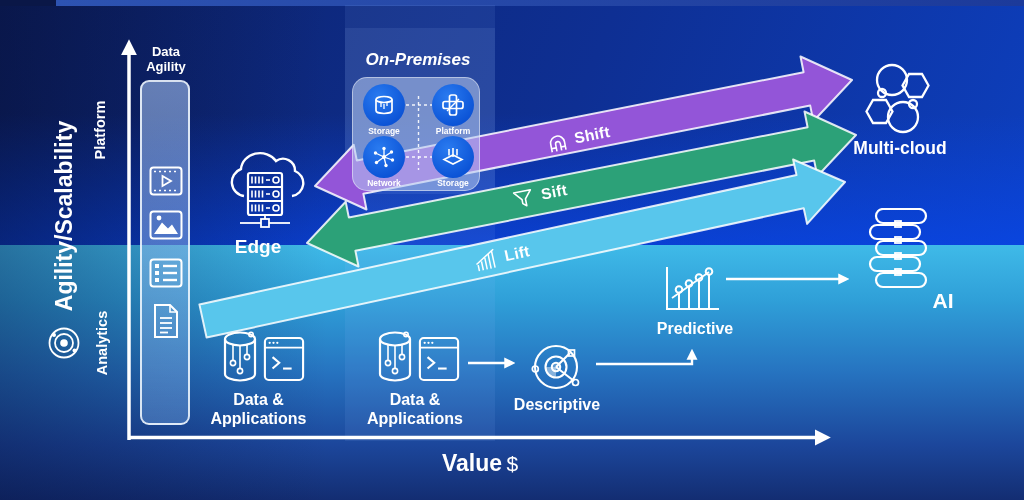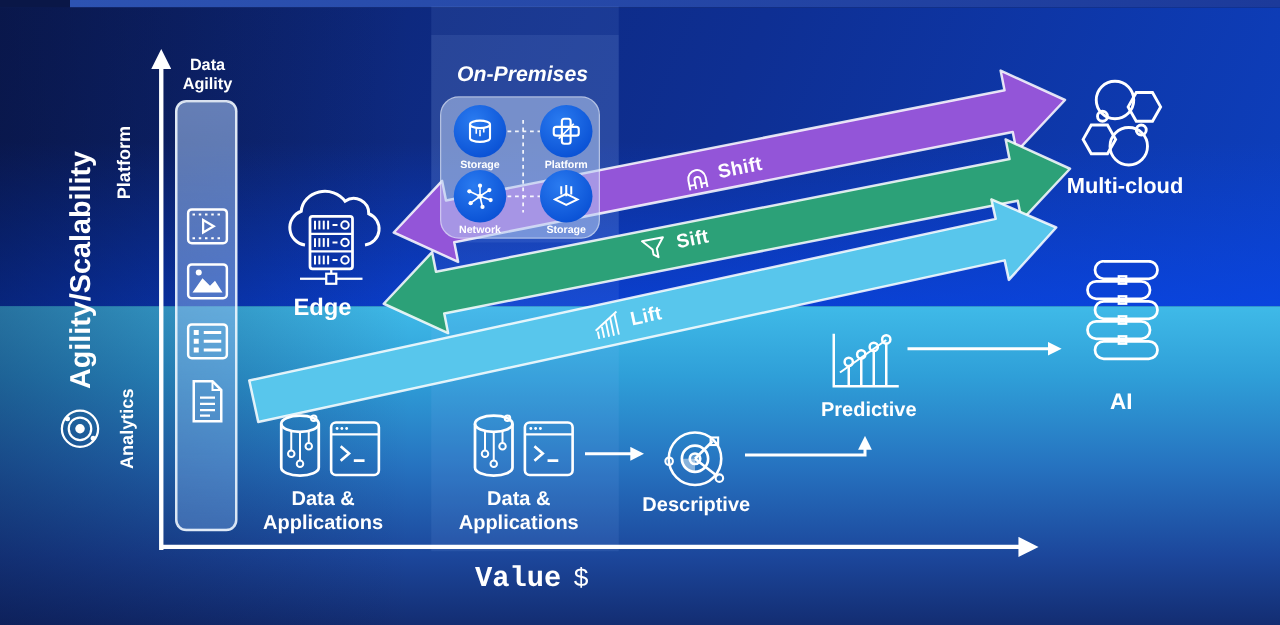--- a/index.html
+++ b/index.html
@@ -216,21 +216,21 @@
     <rect x="10" y="1" width="50" height="14" rx="7"></rect>
     <rect x="4" y="17" width="50" height="14" rx="7"></rect>
     <rect x="10" y="33" width="50" height="14" rx="7"></rect>
     <rect x="4" y="49" width="50" height="14" rx="7"></rect>
     <rect x="10" y="65" width="50" height="14" rx="7"></rect>
     <rect x="29" y="13" width="6" height="6" stroke-width="1.8"></rect>
     <rect x="29" y="29" width="6" height="6" stroke-width="1.8"></rect>
     <rect x="29" y="45" width="6" height="6" stroke-width="1.8"></rect>
     <rect x="29" y="61" width="6" height="6" stroke-width="1.8"></rect>
   </svg>
-  <div class="abs content lbl" style="left:867px;top:289px;width:60px;font-size:18px;margin-top:22px;">AI</div>
+  <div class="abs content lbl" style="left:913px;top:289px;width:60px;font-size:21px;">AI</div>
 
   <svg class="abs content" style="left:221px;top:330px;" width="38" height="56" viewBox="0 0 38 56" fill="none" stroke="#fff" stroke-width="2.2">
     <ellipse cx="19" cy="9" rx="15" ry="6.5"></ellipse>
     <path d="M4,9 V44 A15,6.5 0 0 0 34,44 V9"></path>
     <line x1="12" y1="14" x2="12" y2="30" stroke-width="1.6"></line>
       <circle cx="12" cy="33" r="2.6" stroke-width="1.6"></circle>
     <line x1="19" y1="15.5" x2="19" y2="38" stroke-width="1.6"></line>
       <circle cx="19" cy="41" r="2.6" stroke-width="1.6"></circle>
     <line x1="26" y1="14" x2="26" y2="24" stroke-width="1.6"></line>
       <circle cx="26" cy="27" r="2.6" stroke-width="1.6"></circle>
@@ -322,18 +322,18 @@
       <line x1="3" y1="20" x2="3" y2="14"></line>
         <line x1="7" y1="20" x2="7" y2="11"></line>
       <line x1="11" y1="20" x2="11" y2="8"></line>
         <line x1="15" y1="20" x2="15" y2="5"></line>
       <line x1="19" y1="20" x2="19" y2="2.5"></line>
       <line x1="1.5" y1="13" x2="21" y2="1.5"></line>
     </svg>
     <span>Lift</span>
   </div>
 
-  <div class="abs content" style="left:380px;top:450px;width:200px;text-align:left;font-family:Liberation Mono, monospace;">
+  <div class="abs content" style="left:380px;top:450px;width:200px;text-align:center;">
     <span style="font-size:23px;font-weight:800;">Value</span>
     <span style="font-size:21px;font-weight:400;">$</span>
   </div>
 
 </div>
 
 </body></html>

